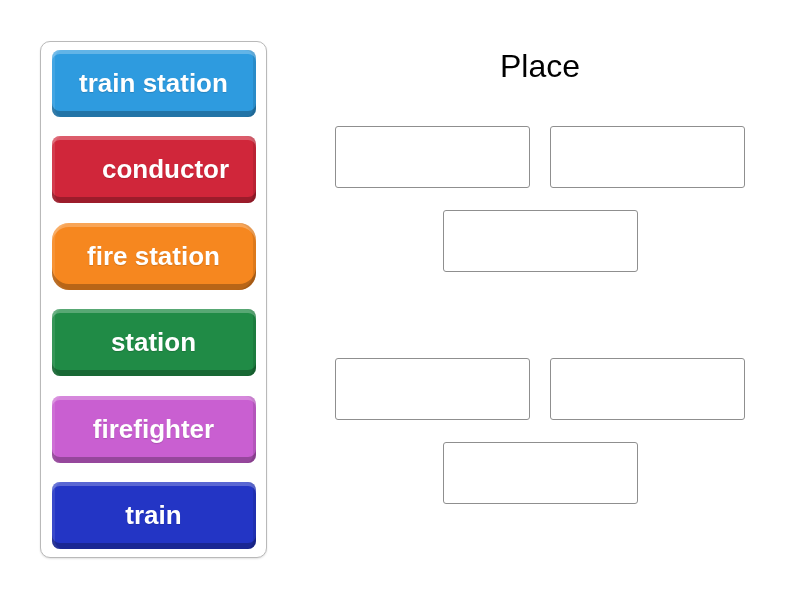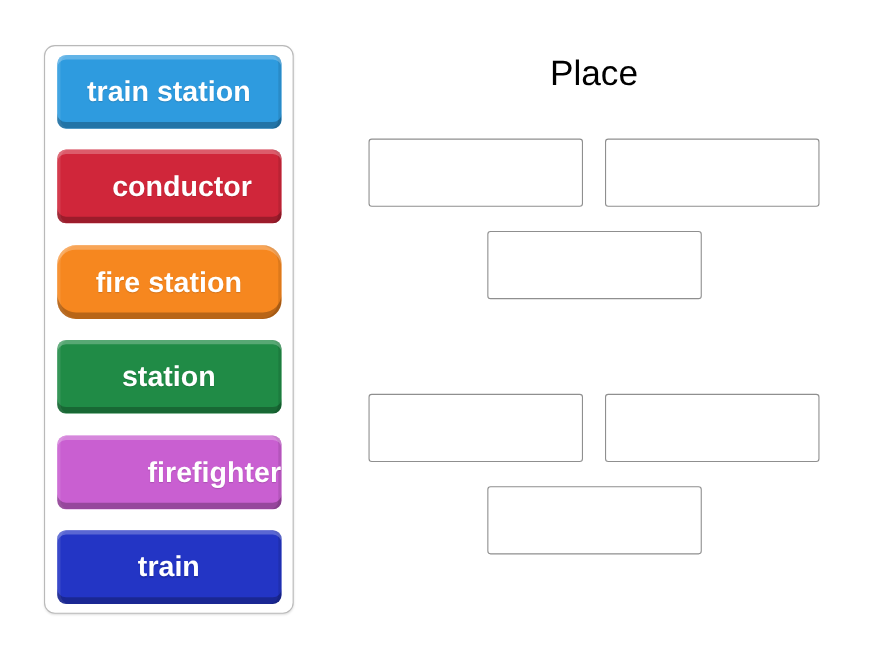--- a/index.html
+++ b/index.html
@@ -104,21 +104,21 @@
   </div>
   <div class="tile" style="background: rgb(208, 38, 58); padding-left: 24px;">
     <span class="tile-label">conductor</span>
   </div>
   <div class="tile" style="background: rgb(246, 135, 31); border-radius: 17px;">
     <span class="tile-label">fire station</span>
   </div>
   <div class="tile" style="background: rgb(32, 139, 70);">
     <span class="tile-label">station</span>
   </div>
-  <div class="tile" style="background: rgb(201, 95, 209); justify-content: flex-end;">
+  <div class="tile" style="background: rgb(201, 95, 209);">
     <span class="tile-label">firefighter</span>
   </div>
   <div class="tile" style="background: rgb(35, 53, 197);">
     <span class="tile-label">train</span>
   </div>
 </div>
 
 <section class="category category-place">
   <h2 class="category-heading">Place</h2>
   <div class="slot-row">

